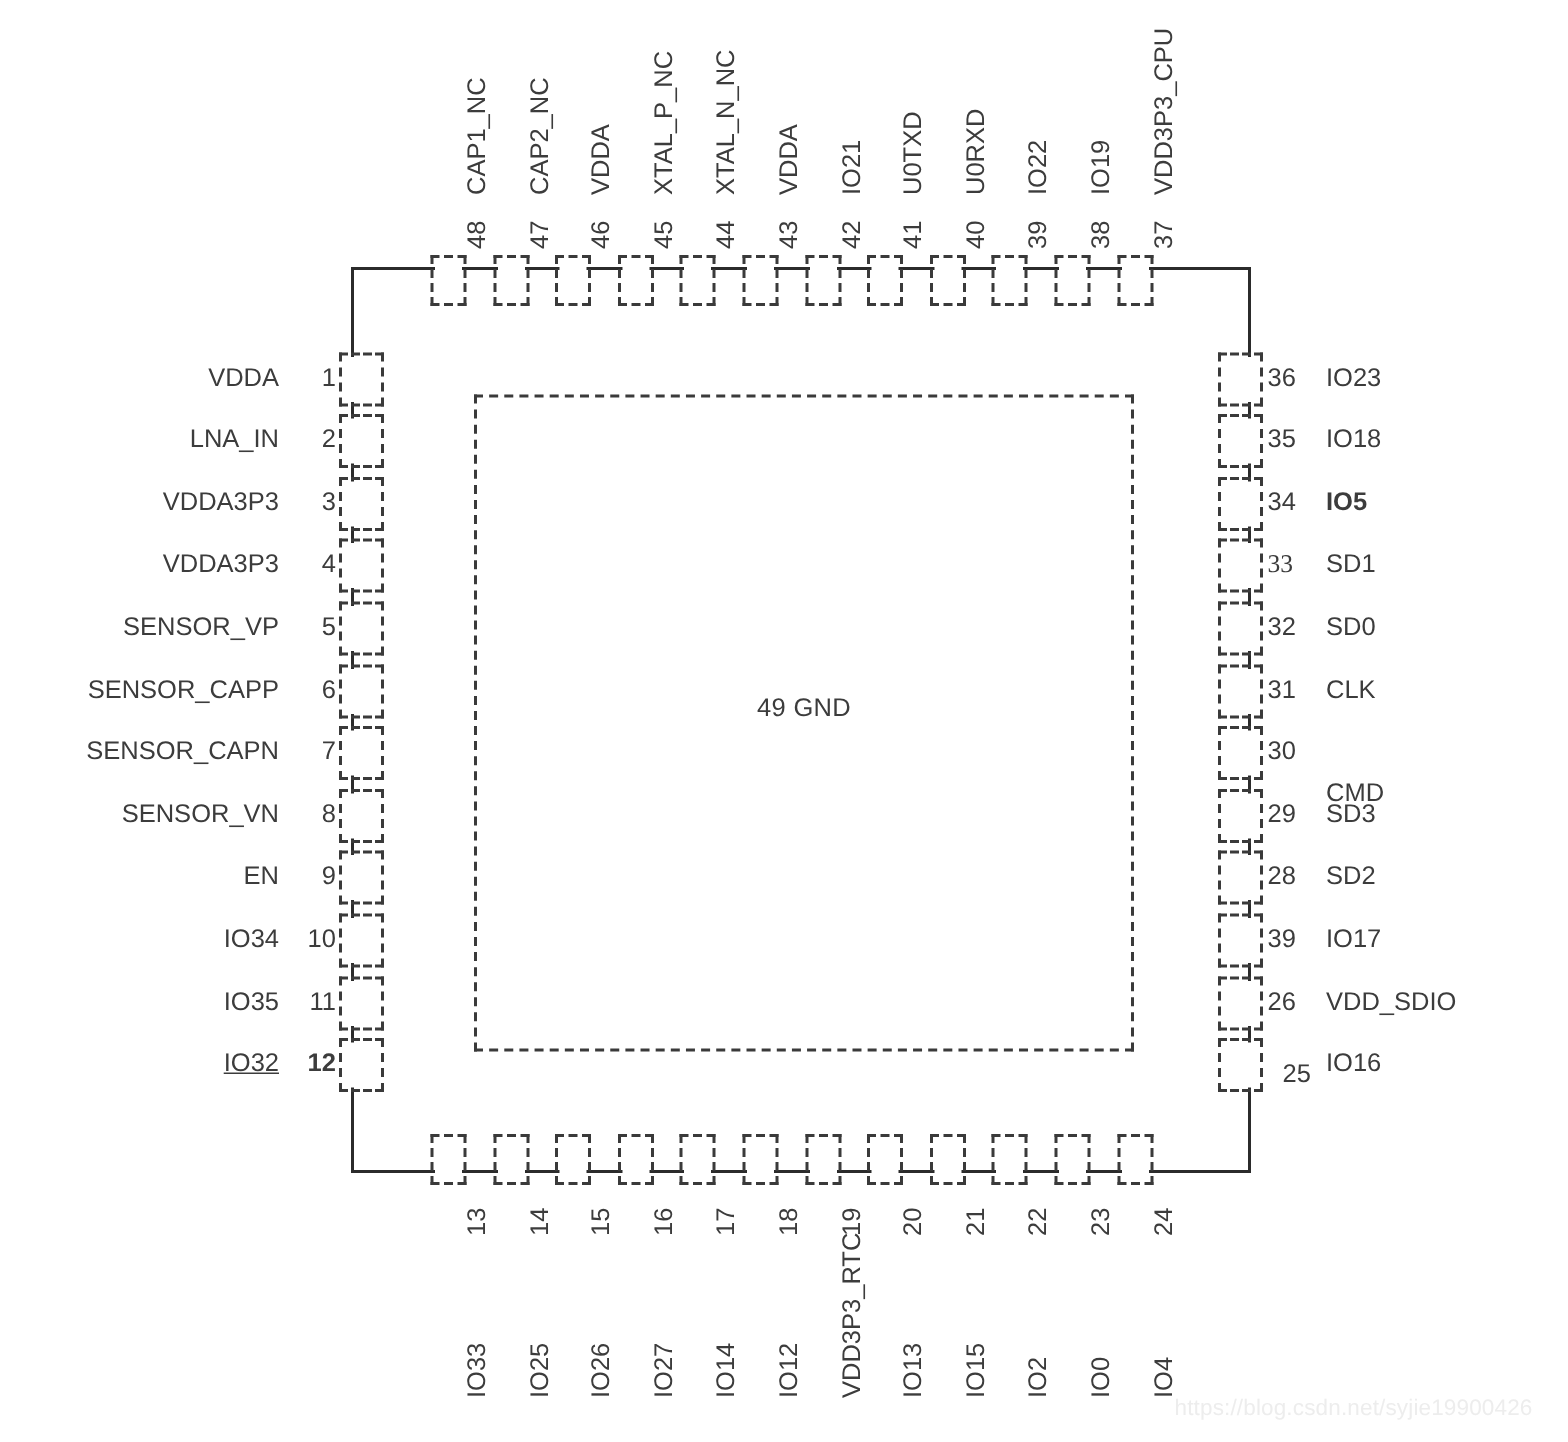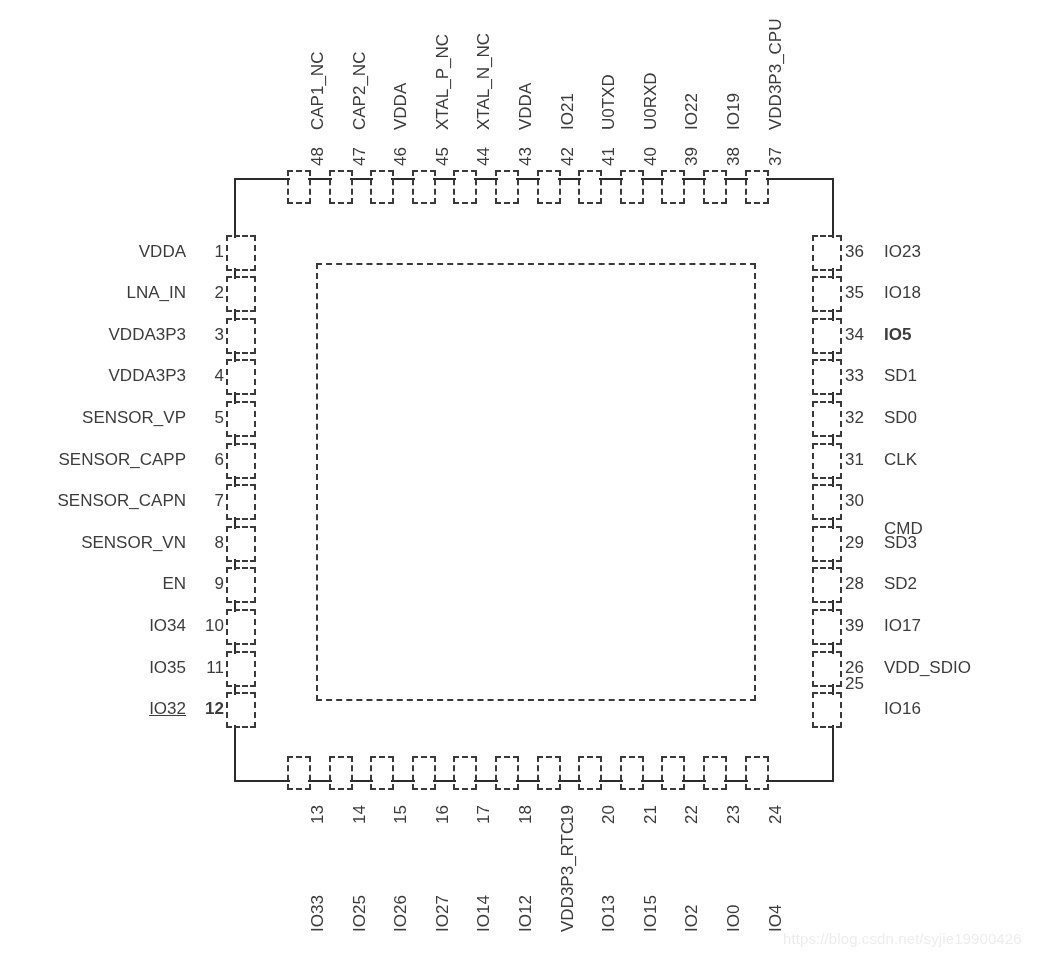--- a/index.html
+++ b/index.html
@@ -136,20 +136,21 @@
   }
 </style>
 </head>
 <body>
 
 <div id="diagram">
 
   <div class="chip-outline"></div>
 
   <div class="gnd-pad"></div>
+  <div class="gnd-label">49 GND</div>
 
   <div id="pads">
       <div class="pad pad-left" style="left: 226px; top: 235px;"></div>
       <div class="pad-mask" style="left: 234px; top: 238px; width: 2px; height: 30px;"></div>
       <div class="pad pad-left" style="left: 226px; top: 276px;"></div>
       <div class="pad-mask" style="left: 234px; top: 279px; width: 2px; height: 30px;"></div>
       <div class="pad pad-left" style="left: 226px; top: 318px;"></div>
       <div class="pad-mask" style="left: 234px; top: 321px; width: 2px; height: 30px;"></div>
       <div class="pad pad-left" style="left: 226px; top: 359px;"></div>
       <div class="pad-mask" style="left: 234px; top: 362px; width: 2px; height: 30px;"></div>
@@ -260,37 +261,37 @@
       <div class="pin-num left-num" style="top: 532.7px;">8</div>
       <div class="pin-name left-name" style="top: 532.7px;">SENSOR_VN</div>
       <div class="pin-num left-num" style="top: 574.3px;">9</div>
       <div class="pin-name left-name" style="top: 574.3px;">EN</div>
       <div class="pin-num left-num" style="top: 615.9px;">10</div>
       <div class="pin-name left-name" style="top: 615.9px;">IO34</div>
       <div class="pin-num left-num" style="top: 657.5px;">11</div>
       <div class="pin-name left-name" style="top: 657.5px;">IO35</div>
       <div class="pin-num left-num" style="top: 699.1px; font-weight: bold;">12</div>
       <div class="pin-name left-name" style="top: 699.1px; text-decoration: underline;">IO32</div>
-      <div class="pin-num right-num" style="top: 674px;">25</div>
+      <div class="pin-num right-num" style="top: 706px; margin-left: 10px;">25</div>
       <div class="pin-name right-name" style="top: 699.1px;">IO16</div>
       <div class="pin-num right-num" style="top: 657.5px;">26</div>
       <div class="pin-name right-name" style="top: 657.5px;">VDD_SDIO</div>
       <div class="pin-num right-num" style="top: 615.9px;">39</div>
       <div class="pin-name right-name" style="top: 615.9px;">IO17</div>
       <div class="pin-num right-num" style="top: 574.3px;">28</div>
       <div class="pin-name right-name" style="top: 574.3px;">SD2</div>
       <div class="pin-num right-num" style="top: 532.7px;">29</div>
       <div class="pin-name right-name" style="top: 532.7px;">SD3</div>
       <div class="pin-num right-num" style="top: 491.1px;">30</div>
       <div class="pin-name right-name" style="top: 519px;">CMD</div>
       <div class="pin-num right-num" style="top: 449.5px;">31</div>
       <div class="pin-name right-name" style="top: 449.5px;">CLK</div>
       <div class="pin-num right-num" style="top: 407.9px;">32</div>
       <div class="pin-name right-name" style="top: 407.9px;">SD0</div>
-      <div class="pin-num right-num" style="top: 366.3px;">33</div>
+      <div class="pin-num right-num" style="top: 366.3px; font-family: Liberation Serif, serif;">33</div>
       <div class="pin-name right-name" style="top: 366.3px;">SD1</div>
       <div class="pin-num right-num" style="top: 324.7px;">34</div>
       <div class="pin-name right-name" style="top: 324.7px; font-weight: bold;">IO5</div>
       <div class="pin-num right-num" style="top: 283.1px;">35</div>
       <div class="pin-name right-name" style="top: 283.1px;">IO18</div>
       <div class="pin-num right-num" style="top: 241.5px;">36</div>
       <div class="pin-name right-name" style="top: 241.5px;">IO23</div>
       <div class="vert" style="left: 765.6px; top: 166px;">37</div>
       <div class="vert" style="left: 765.6px; top: 130px;">VDD3P3_CPU</div>
       <div class="vert" style="left: 724px; top: 166px;">38</div>

